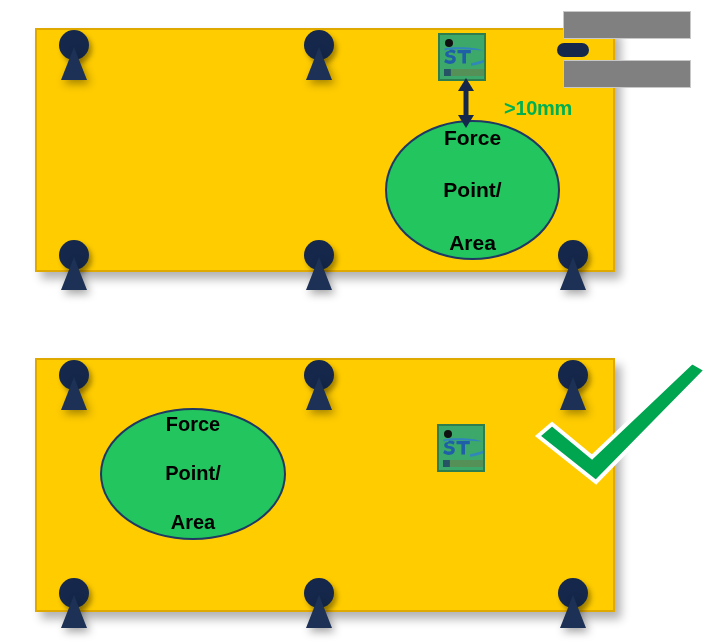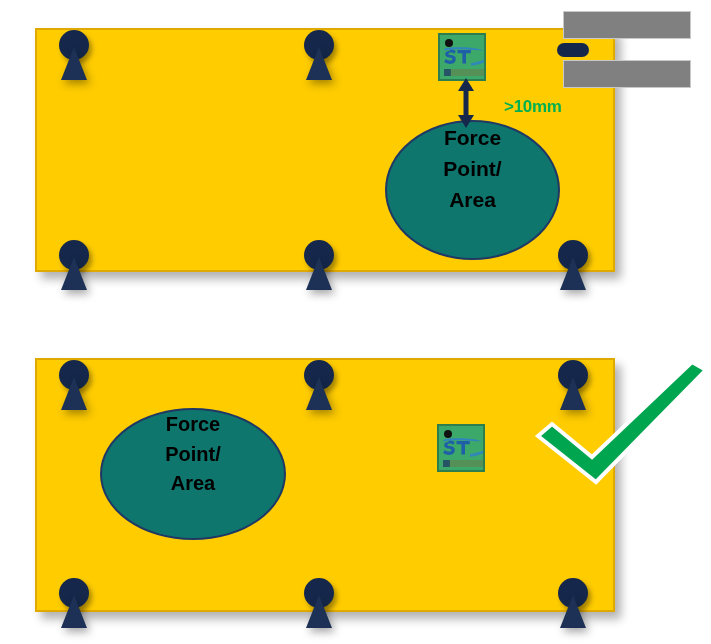--- a/index.html
+++ b/index.html
@@ -48,28 +48,28 @@
     height: 0;
     border-left: 13px solid transparent;
     border-right: 13px solid transparent;
     border-bottom: 33px solid #1C3155;
     filter: drop-shadow(3px 4px 4px rgba(0,0,0,0.35));
   }
 
   
   .force-ellipse {
     position: absolute;
-    background: #0f766e;
+    background: #22c55e;
     border: 2.5px solid #1F3864;
     border-radius: 50%;
     box-sizing: border-box;
     display: flex;
     flex-direction: column;
     align-items: center;
-    justify-content: flex-start;
+    justify-content: space-between;
     color: #000000;
     font-weight: bold;
     line-height: 1.48;
     text-align: center;
   }
   .force-ellipse span { display: block; }
 
   
   .chip {
     position: absolute;
@@ -109,21 +109,21 @@
   }
 
   
   .dim-arrow {
     position: absolute;
   }
   .dim-label {
     position: absolute;
     color: #00B050;
     font-weight: bold;
-    font-size: 17px;
+    font-size: 20px;
     white-space: nowrap;
     letter-spacing: -0.3px;
   }
 
   
   .xsec { position: absolute; }
   .xsec .housing {
     position: absolute;
     background: #808080;
     border: 1px solid #C8C8C8;

